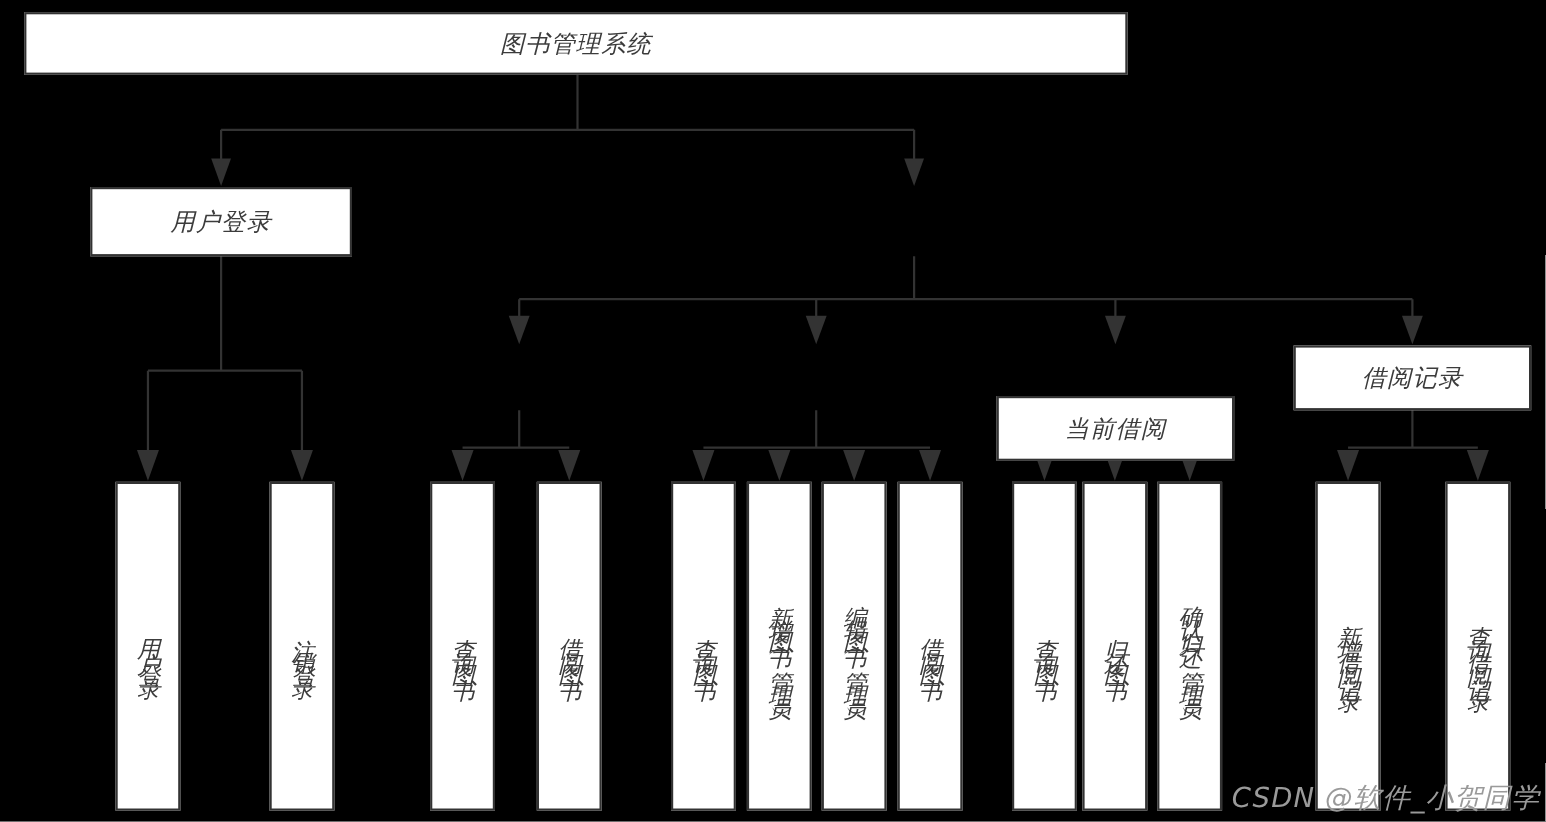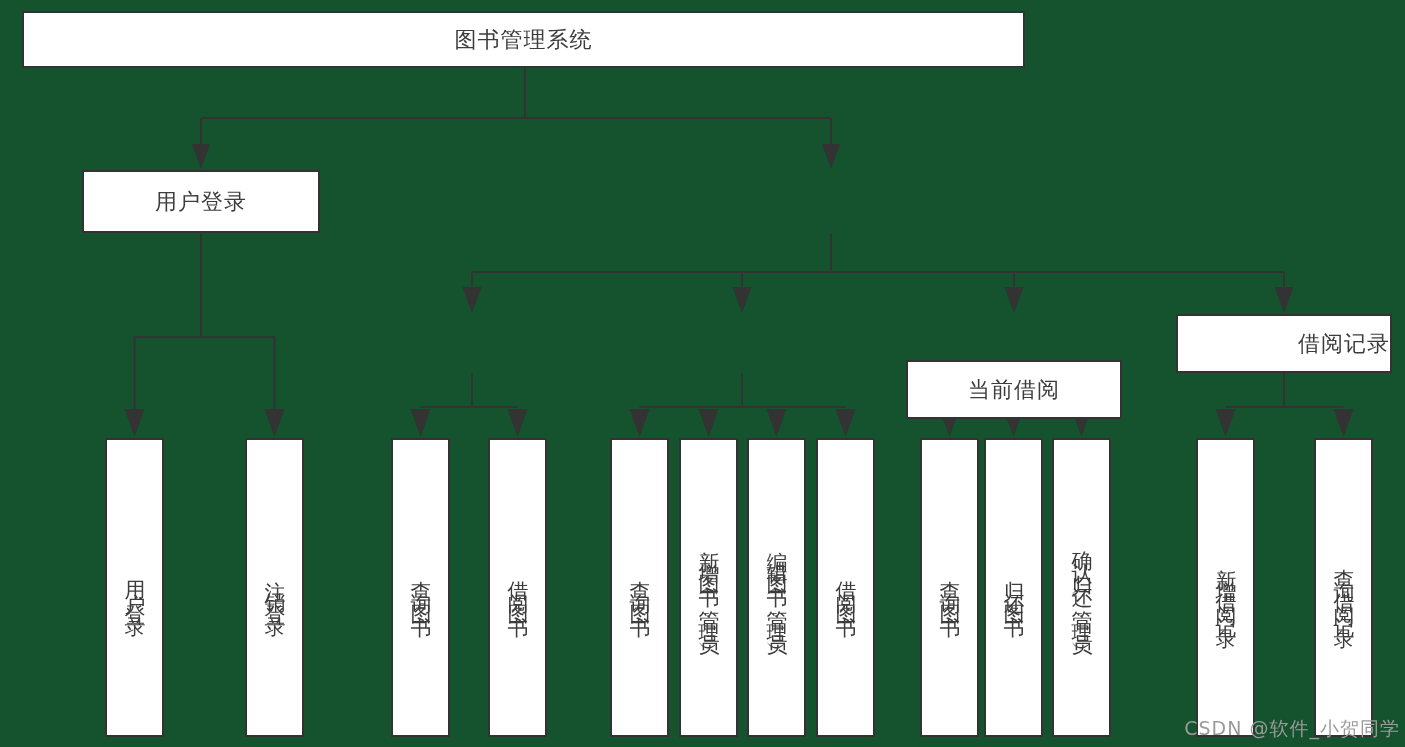--- a/index.html
+++ b/index.html
@@ -8,21 +8,22 @@
     width: 1405px;
     height: 747px;
     background: #ffffff;
     overflow: hidden;
     font-family: "DejaVu Sans", "Liberation Sans", sans-serif;
   }
   .stage {
     position: relative;
     width: 1405px;
     height: 747px;
-    background: #14532d;
+    background: #000000;
+    font-style: italic;
   }
   .connectors {
     position: absolute;
     left: 0; top: 0;
     width: 1405px;
     height: 747px;
   }
   .node {
     position: absolute;
     box-sizing: border-box;
@@ -48,21 +49,21 @@
     text-orientation: mixed;
     font-size: 21px;
     letter-spacing: 12px;
     line-height: 1;
     white-space: nowrap;
   }
   .watermark {
     position: absolute;
     right: 5px;
     bottom: 5px;
-    font-size: 19px;
+    font-size: 25px;
     color: #9a9a9a;
     letter-spacing: 1px;
     white-space: nowrap;
   }
 </style>
 </head>
 <body>
 
 <div class="stage">
 
@@ -117,21 +118,21 @@
     <span>图书管理系统</span>
   </div>
 
   <div class="node h" style="left:82px; top:170px; width:238px; height:63px;">
     <span>用户登录</span>
   </div>
 
   <div class="node h" style="left:906px; top:314px; width:216px; height:59px;margin-top:46px;">
     <span>当前借阅</span>
   </div>
-  <div class="node h" style="left:1176px; top:314px; width:216px; height:59px;justify-content:flex-end;">
+  <div class="node h" style="left:1176px; top:314px; width:216px; height:59px;">
     <span>借阅记录</span>
   </div>
 
   <div class="node v" style="left:105px;">
     <span>用户登录</span>
   </div>
   <div class="node v" style="left:245px;">
     <span>注销登录</span>
   </div>
 

